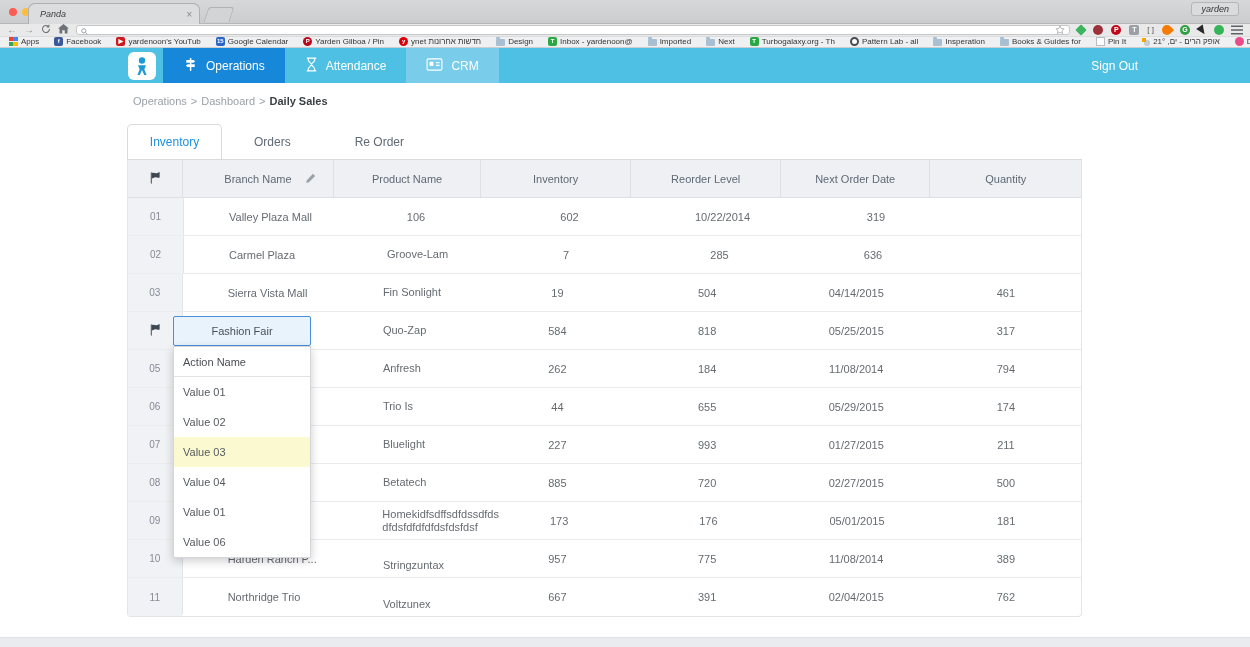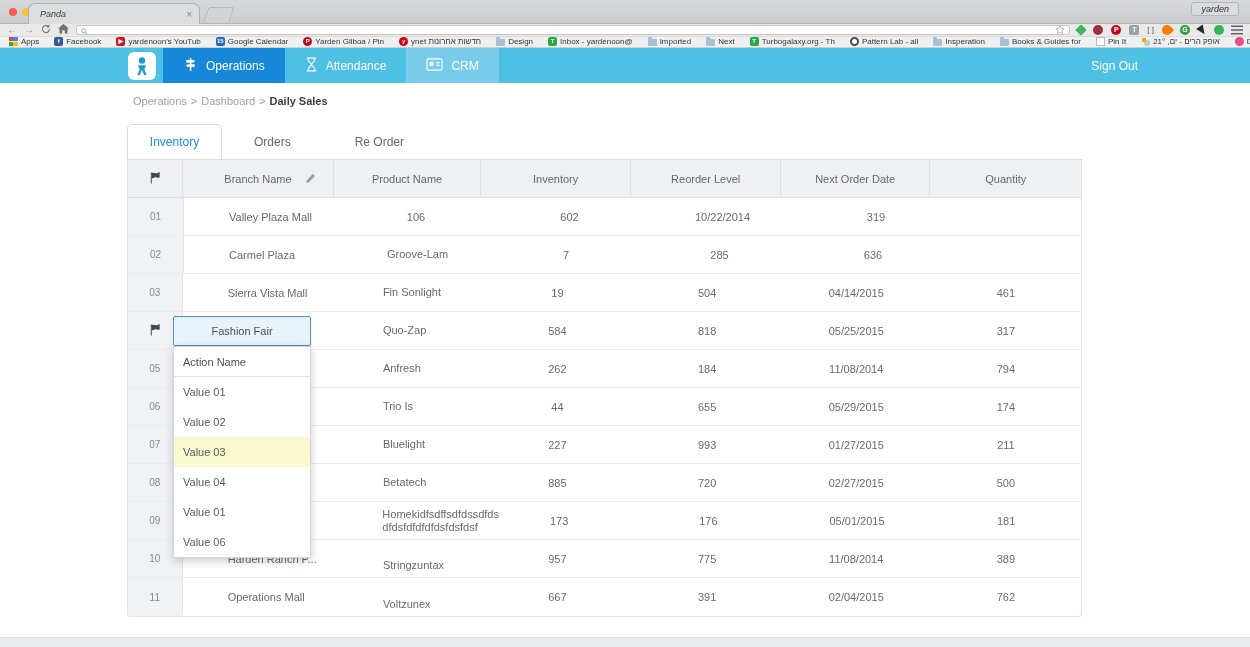--- a/index.html
+++ b/index.html
@@ -422,21 +422,21 @@
         <div class="td c0">10</div>
         <div class="td c1">Harden Ranch P...</div>
         <div class="td c2">Stringzuntax</div>
         <div class="td c3">957</div>
         <div class="td c4">775</div>
         <div class="td c5">11/08/2014</div>
         <div class="td c6">389</div>
       </div>
       <div class="trow">
         <div class="td c0">11</div>
-        <div class="td c1">Operations Mall</div>
+        <div class="td c1">Northridge Trio</div>
         <div class="td c2">Voltzunex</div>
         <div class="td c3">667</div>
         <div class="td c4">391</div>
         <div class="td c5">02/04/2015</div>
         <div class="td c6">762</div>
       </div>
     </div>
   <div class="dd-input">Fashion Fair</div>
   <div class="dd-panel" id="dd-panel">
       <div class="dd-item hdr">Action Name</div>

